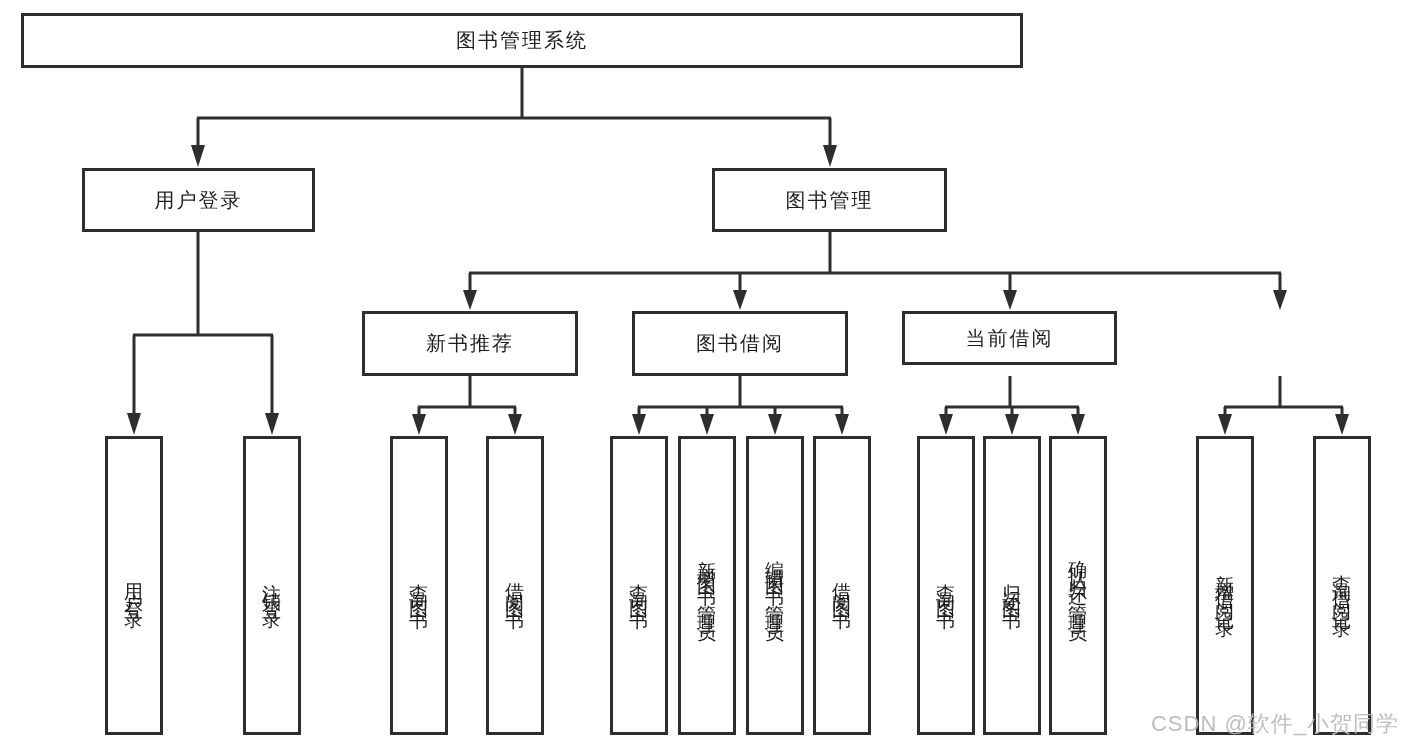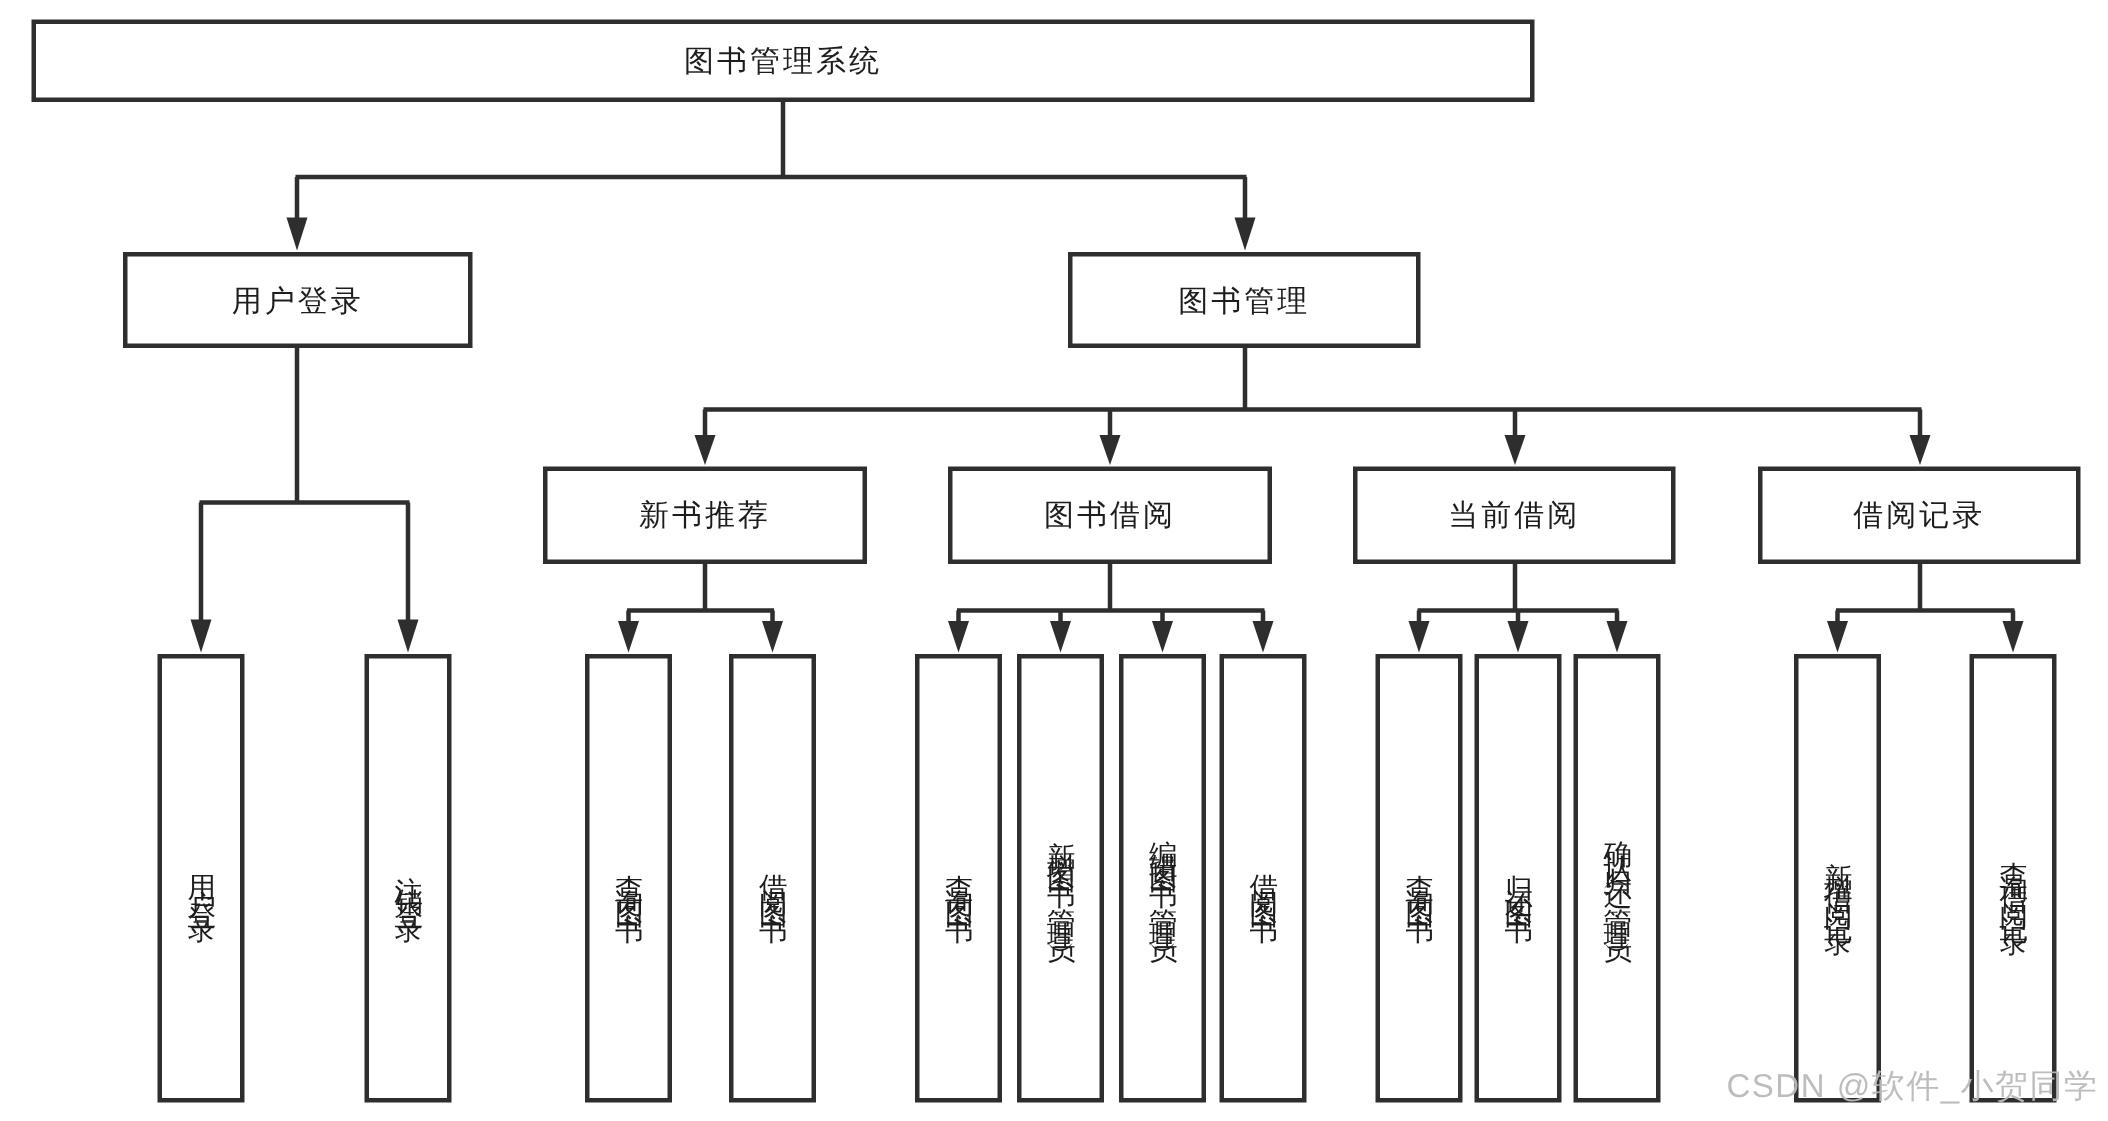--- a/index.html
+++ b/index.html
@@ -103,25 +103,22 @@
   <div class="box" style="left:712px; top:168px; width:235px; height:64px;">
     <span class="hlabel">图书管理</span>
   </div>
 
   <div class="box" style="left:362px; top:311px; width:216px; height:65px;">
     <span class="hlabel">新书推荐</span>
   </div>
   <div class="box" style="left:632px; top:311px; width:216px; height:65px;text-align:right;">
     <span class="hlabel">图书借阅</span>
   </div>
-  <div class="box" style="left:902px; top:311px; width:215px; height:65px;">
+  <div class="box" style="left:902px; top:311px; width:215px; height:54px;">
     <span class="hlabel">当前借阅</span>
-  </div>
-  <div class="box" style="left:1172px; top:311px; width:215px; height:65px;">
-    <span class="hlabel">借阅记录</span>
   </div>
 
   <div class="box leaf" style="left:105px;">
     <span class="vlabel">用户登录</span>
   </div>
   <div class="box leaf" style="left:243px;">
     <span class="vlabel">注销登录</span>
   </div>
 
   <div class="box leaf" style="left:390px;">

